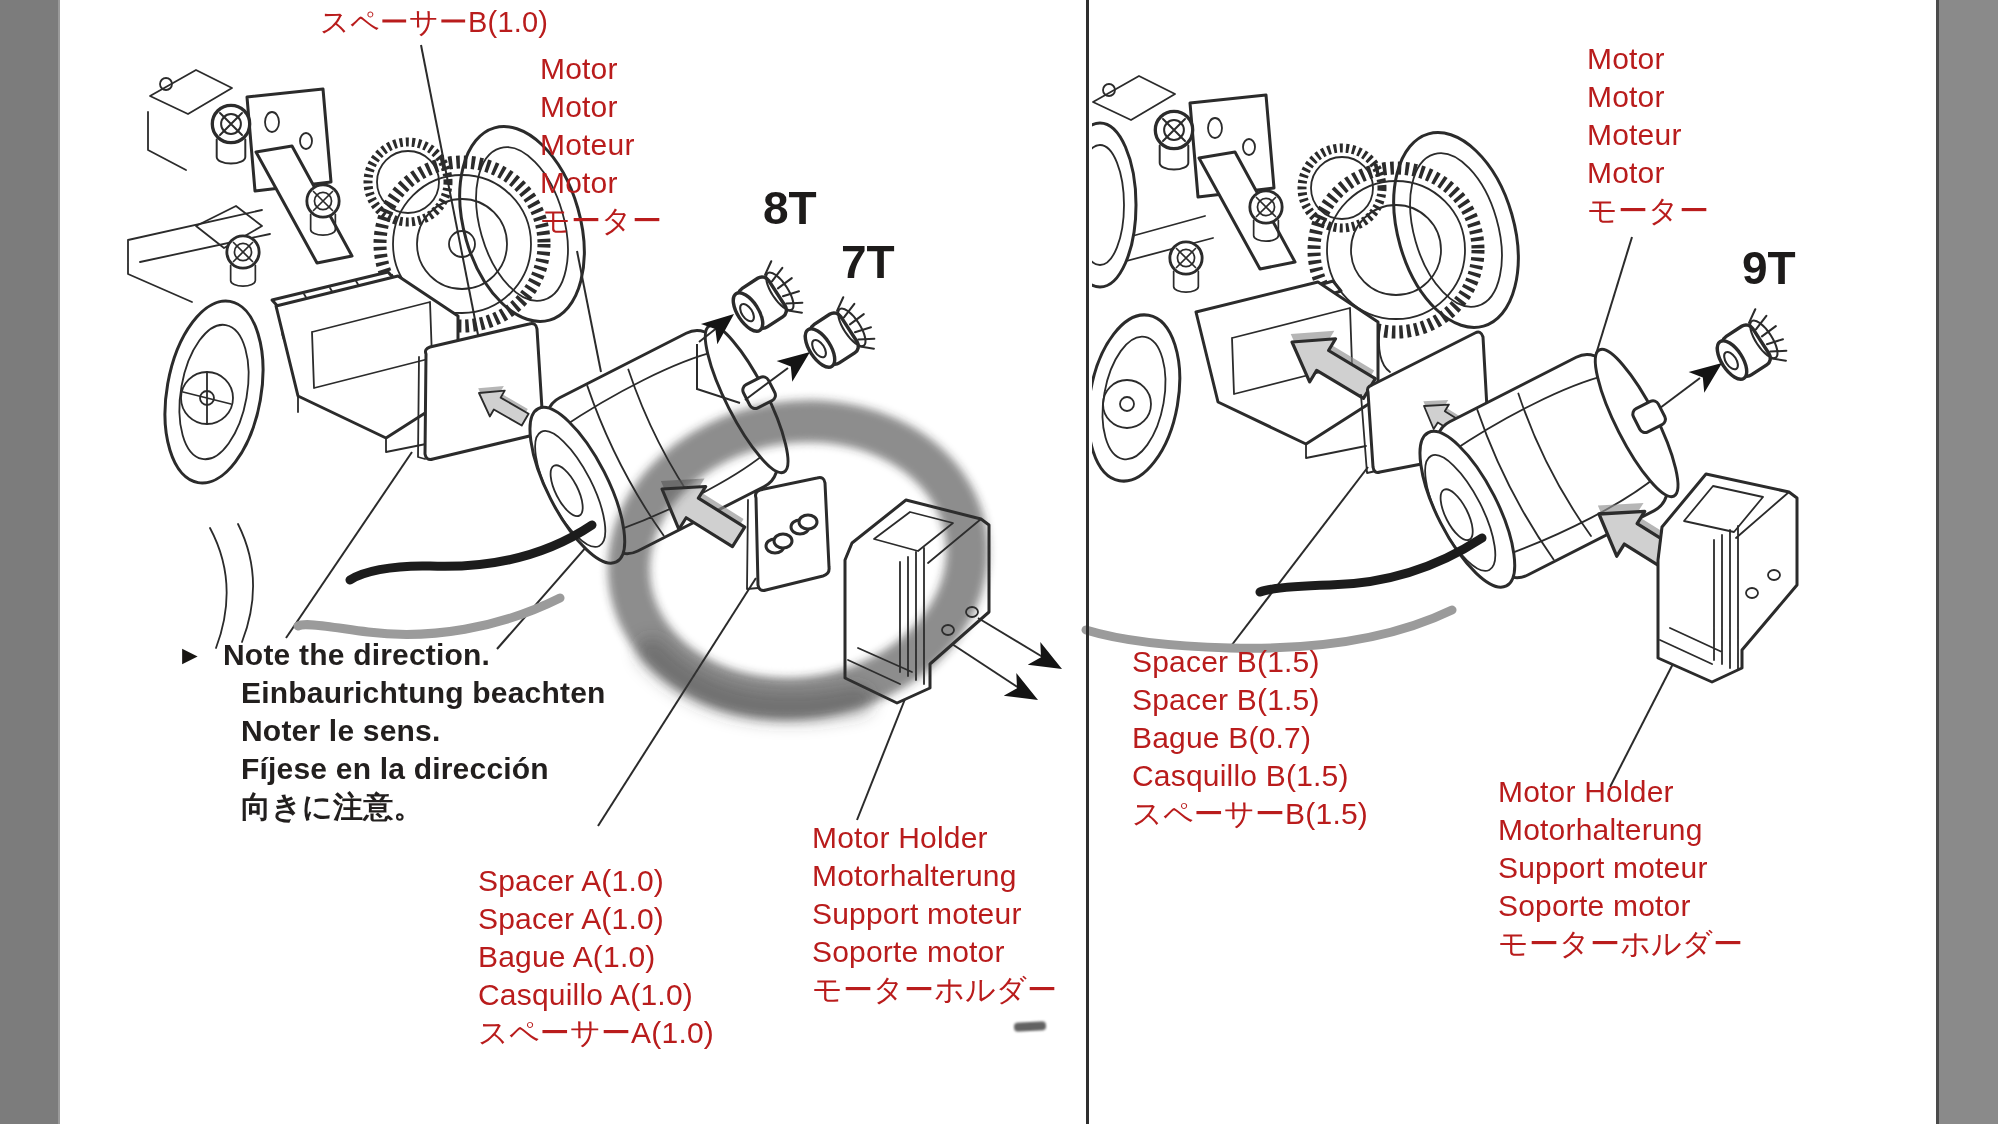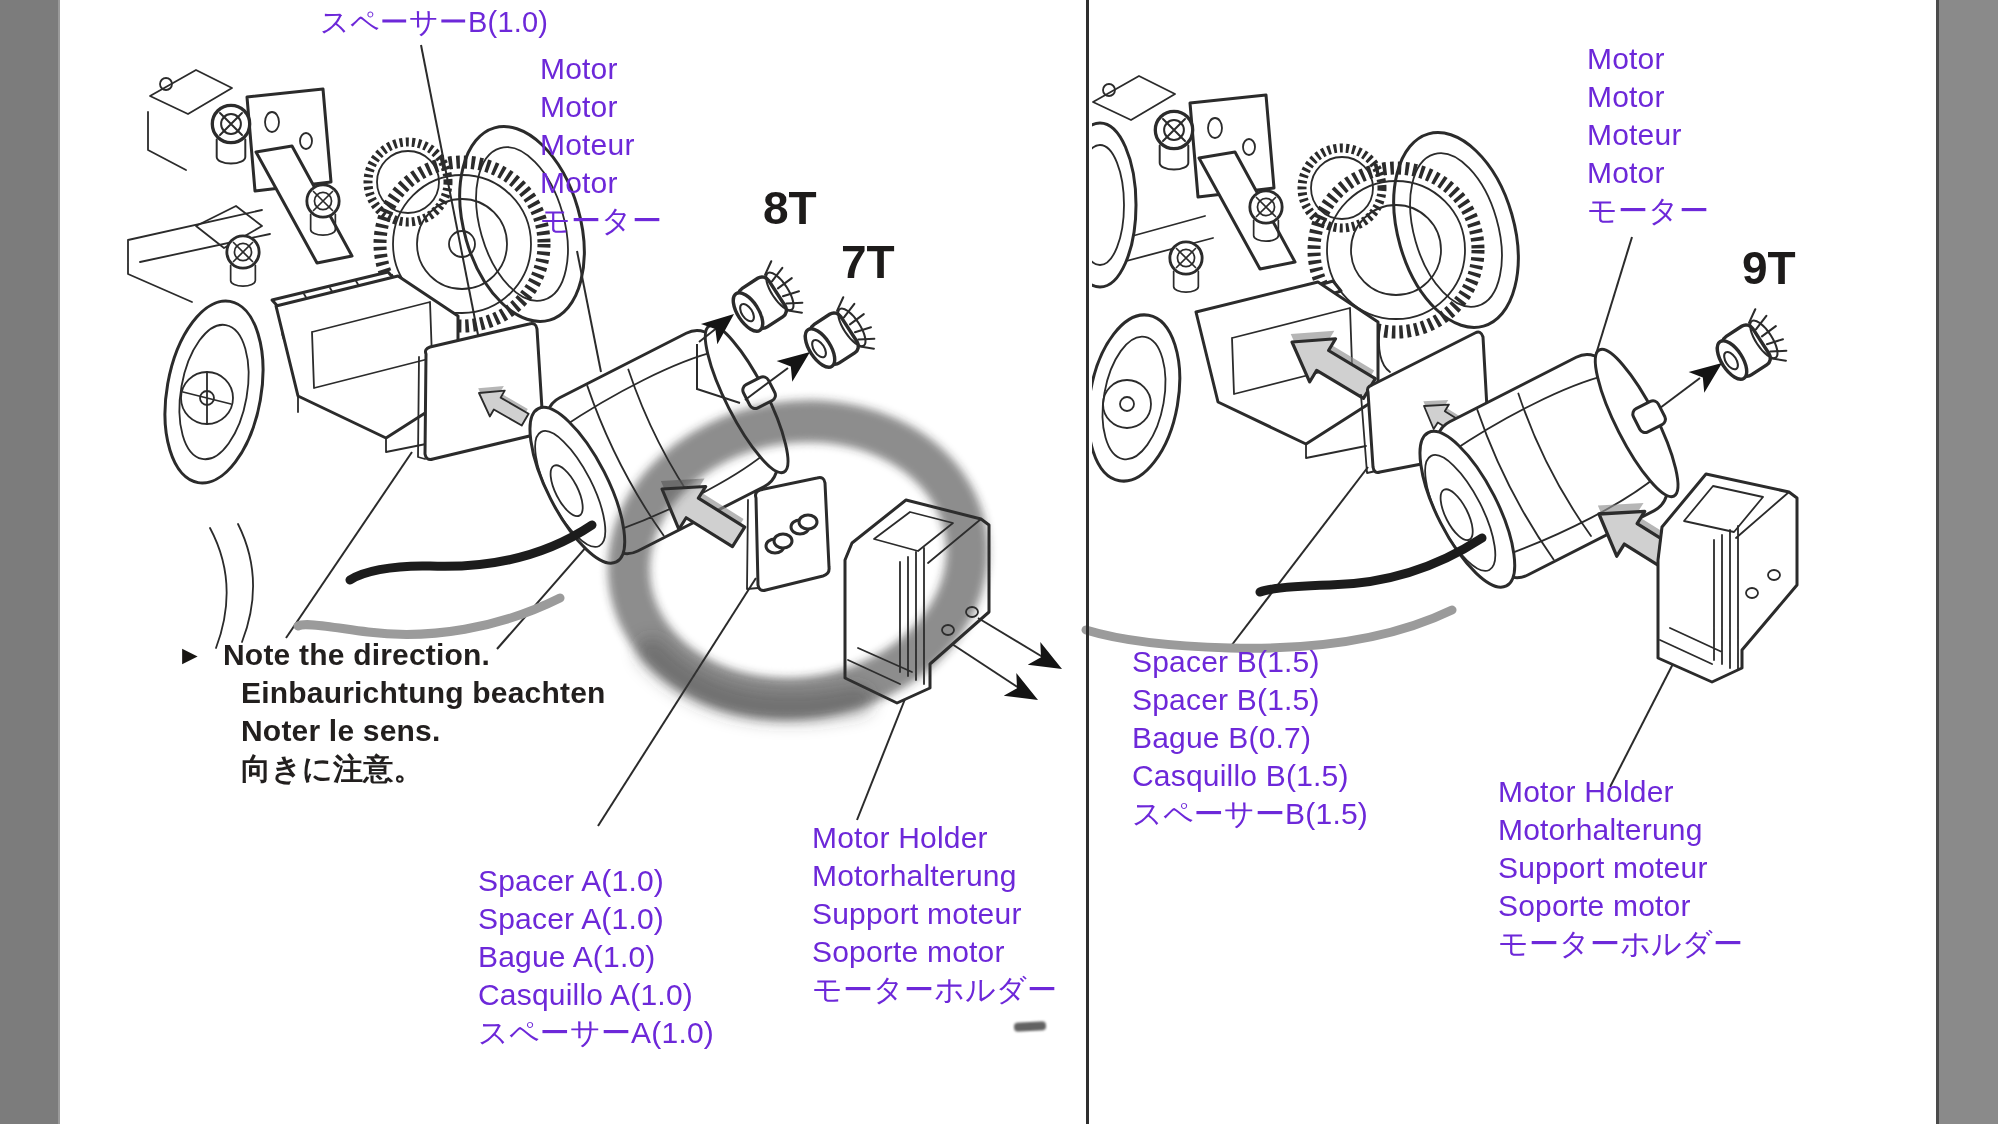--- a/index.html
+++ b/index.html
@@ -3,21 +3,21 @@
 <meta charset="utf-8">
 <style>
   html,body{margin:0;padding:0;background:#555;}
   .stage{position:relative;width:1998px;height:1124px;background:#ffffff;overflow:hidden;
          font-family:"Liberation Sans","DejaVu Sans",sans-serif;color:#2f2c2a;}
   .margin-strip{position:absolute;top:0;height:1124px;}
   .margin-left{left:0;width:58px;background:#7c7c7c;border-right:2px solid #9a9a9a;}
   .margin-right{left:1936px;width:62px;background:#8a8a8a;border-left:3px solid #4a4a4a;}
   .divider{position:absolute;left:1086px;top:0;width:3px;height:1124px;background:#2e2e2e;}
   .art{position:absolute;left:0;top:0;}
-  .lbl{position:absolute;white-space:nowrap;font-size:30px;line-height:38px;color:#6d28d9;letter-spacing:0.2px;}
+  .lbl{position:absolute;white-space:nowrap;font-size:30px;line-height:38px;color:#b91c1c;letter-spacing:0.2px;}
   .lbl .line{height:38px;}
   .top-callout{left:320px;top:3px;font-size:29px;}
   .motor-block-left{left:540px;top:50px;}
   .motor-block-right{left:1587px;top:40px;}
   .pinion{position:absolute;font-weight:700;font-size:46px;color:#1d1b1a;line-height:48px;}
   .pinion-8t{left:763px;top:184px;}
   .pinion-7t{left:841px;top:238px;}
   .pinion-9t{left:1742px;top:244px;}
   .note-block{left:177px;top:636px;font-weight:700;color:#221f1e;font-size:30px;line-height:38px;}
   .note-first{display:flex;align-items:center;height:38px;}
@@ -280,20 +280,21 @@
   <div class="pinion pinion-8t">8T</div>
   <div class="pinion pinion-7t">7T</div>
 
   <div class="lbl note-block">
     <div class="note-first">
       <span class="note-marker">►</span>
       <span>Note the direction.</span>
     </div>
     <div class="line note-rest">Einbaurichtung beachten</div>
     <div class="line note-rest">Noter le sens.</div>
+    <div class="line note-rest">Fíjese en la dirección</div>
     <div class="line note-rest">向きに注意。</div>
   </div>
 
   <div class="lbl spacer-block-left">
     <div class="line">Spacer A(1.0)</div>
     <div class="line">Spacer A(1.0)</div>
     <div class="line">Bague A(1.0)</div>
     <div class="line">Casquillo A(1.0)</div>
     <div class="line">スペーサーA(1.0)</div>
   </div>

